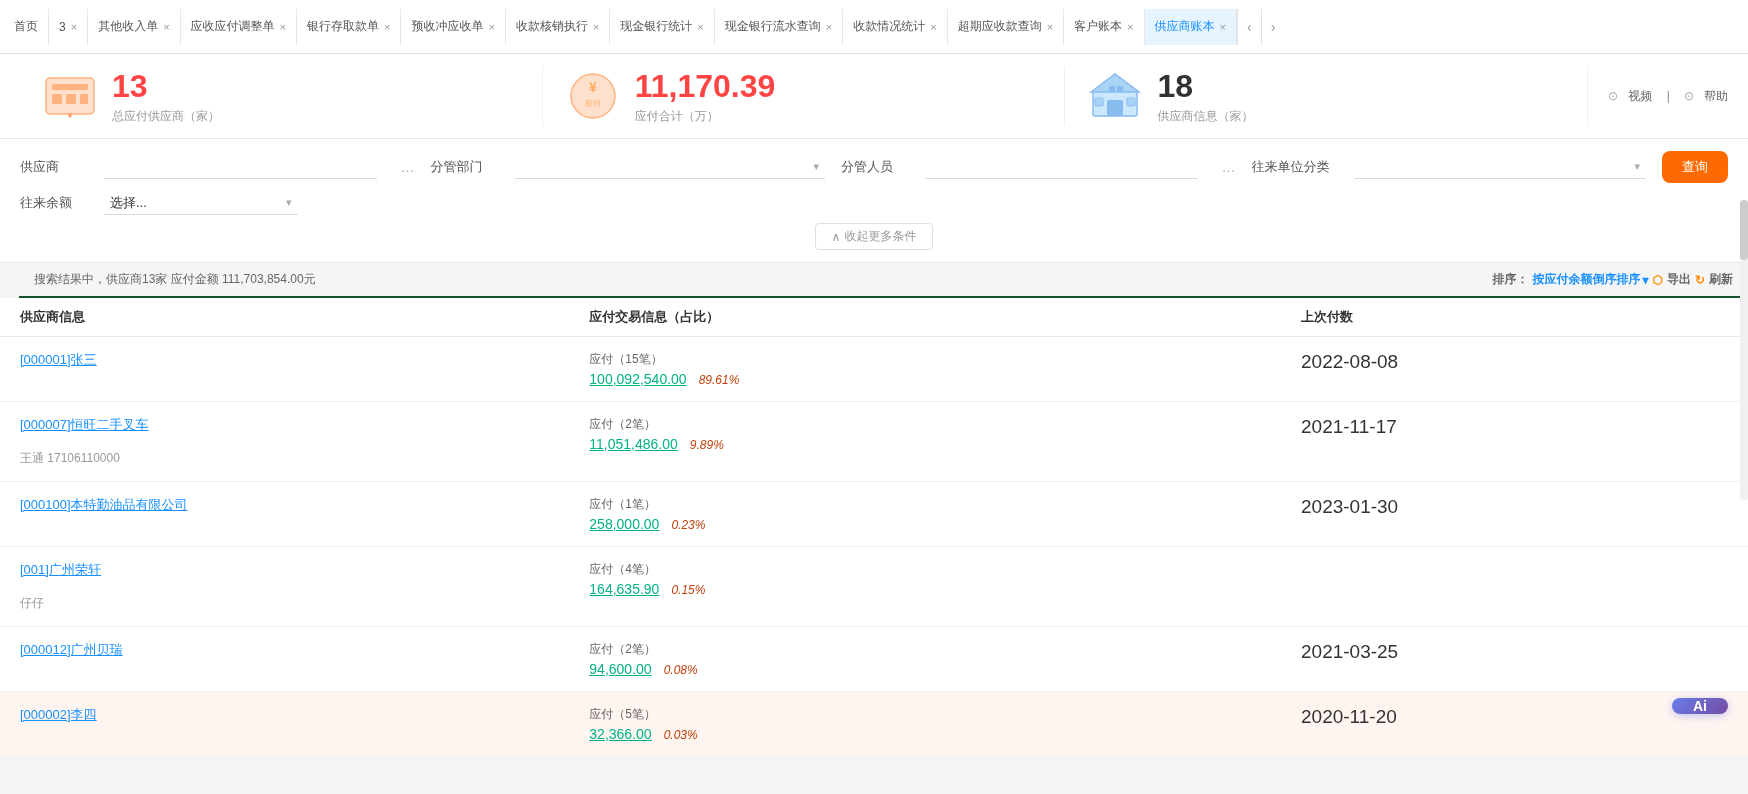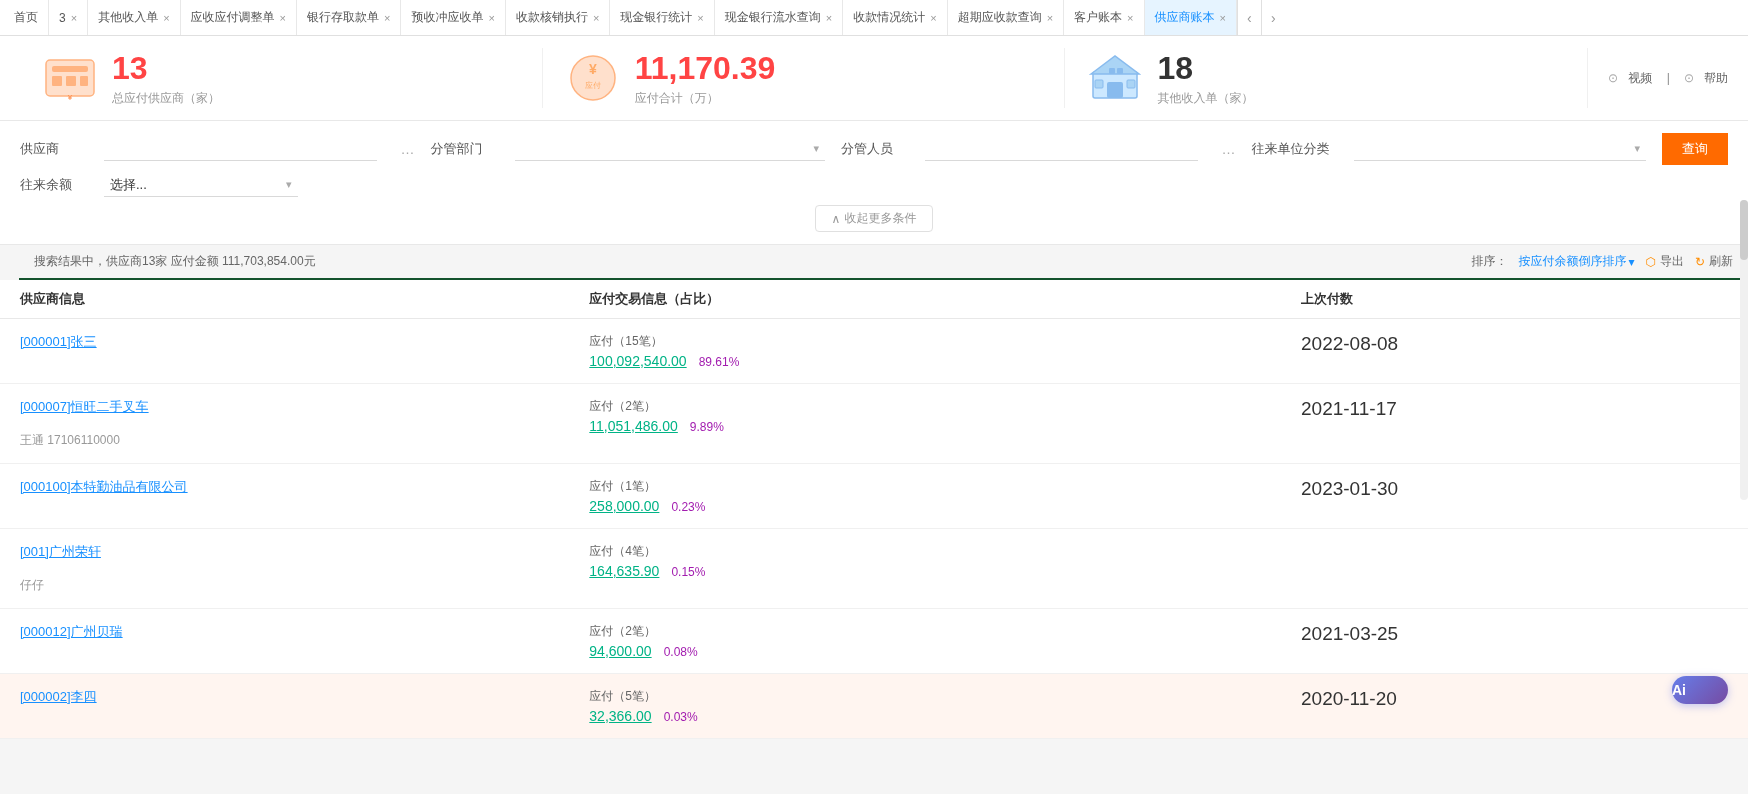--- a/index.html
+++ b/index.html
@@ -4,21 +4,21 @@
   <style>
     * { box-sizing: border-box; margin: 0; padding: 0; }
     body { font-family: 'Microsoft YaHei', Arial, sans-serif; font-size: 13px; background: #f5f5f5; color: #333; }
 
     
     .top-nav {
       display: flex;
       align-items: center;
       background: #fff;
       border-bottom: 1px solid #e0e0e0;
-      height: 36px;
+      height: 54px;
       padding: 0 4px;
       overflow: hidden;
     }
     .nav-tab {
       display: flex;
       align-items: center;
       padding: 0 10px;
       height: 36px;
       font-size: 12px;
       white-space: nowrap;
@@ -138,21 +138,21 @@
       font-size: 13px;
       color: #333;
     }
     .filter-select-wrap .arrow { color: #aaa; font-size: 11px; }
     .filter-ellipsis { color: #aaa; font-size: 14px; cursor: pointer; }
     .query-btn {
       background: #ff6a00;
       color: #fff;
       border: none;
       padding: 7px 20px;
-      border-radius: 0;
+      border-radius: 8px;
       font-size: 13px;
       cursor: pointer;
       white-space: nowrap;
     }
     .collapse-btn {
       display: flex;
       align-items: center;
       justify-content: center;
       gap: 4px;
       color: #999;
@@ -175,21 +175,22 @@
       background: #f5f5f5;
       border-bottom: 2px solid #14532d;
       font-size: 12px;
       color: #666;
       margin-left: 19px;
     }
     .results-info { }
     .results-actions {
       display: flex;
       align-items: center;
-      gap: 11px;
+      gap: 4px;
+      font-weight: bold;
     }
     .sort-label { color: #666; }
     .sort-select {
       color: #1890ff;
       font-size: 12px;
       cursor: pointer;
       display: flex;
       align-items: center;
       gap: 2px;
     }
@@ -243,21 +244,21 @@
     }
 
     .trans-line1 { font-size: 12px; color: #666; margin-bottom: 3px; }
     .trans-amount {
       font-size: 14px;
       color: #00b386;
       font-weight: 500;
       text-decoration: underline;
       cursor: pointer;
     }
-    .trans-percent { font-size: 12px; color: #a21caf; margin-left: 12px; }
+    .trans-percent { font-size: 12px; color: #c2410c; margin-left: 12px; font-style: italic; }
 
     .last-pay-date { font-size: 19px; color: #333; }
 
     .scrollbar-track {
       position: fixed;
       right: 0;
       top: 200px;
       width: 8px;
       height: 300px;
       background: #f0f0f0;
@@ -267,29 +268,29 @@
       width: 8px;
       height: 60px;
       background: #ccc;
       border-radius: 4px;
     }
 
     
     .ai-btn {
       position: fixed;
       right: 20px;
-      bottom: 90px;
+      bottom: 80px;
       width: 56px;
-      height: 28px;
+      height: 16px;
       background: linear-gradient(135deg, #667eea, #764ba2);
       color: #fff;
       border-radius: 14px;
       display: flex;
       align-items: center;
-      justify-content: flex-start;
+      justify-content: center;
       font-size: 14px;
       font-weight: bold;
       cursor: pointer;
       box-shadow: 0 2px 8px rgba(102,126,234,0.4);
     }
   </style>
 </head>
 <body>
 
 <div class="top-nav">
@@ -348,21 +349,21 @@
         <polygon points="2,22 26,4 50,22" fill="#aad4f5" stroke="#88bbee" stroke-width="1.5"></polygon>
         <rect x="18" y="30" width="16" height="16" rx="2" fill="#88bbee"></rect>
         <rect x="20" y="16" width="6" height="6" rx="1" fill="#88bbee"></rect>
         <rect x="28" y="16" width="6" height="6" rx="1" fill="#88bbee"></rect>
         <rect x="6" y="28" width="8" height="8" rx="1" fill="#aad4f5" stroke="#88bbee" stroke-width="1"></rect>
         <rect x="38" y="28" width="8" height="8" rx="1" fill="#aad4f5" stroke="#88bbee" stroke-width="1"></rect>
       </svg>
     </div>
     <div class="stat-text">
       <div class="stat-number" style="color:#333;">18</div>
-      <div class="stat-label">其他收入单（家）</div>
+      <div class="stat-label">供应商信息（家）</div>
     </div>
   </div>
   <div class="top-right-links">
     <span style="color:#aaa;">⊙</span>
     <a>视频</a>
     <span>｜</span>
     <span style="color:#aaa;">⊙</span>
     <a>帮助</a>
   </div>
 </div>

